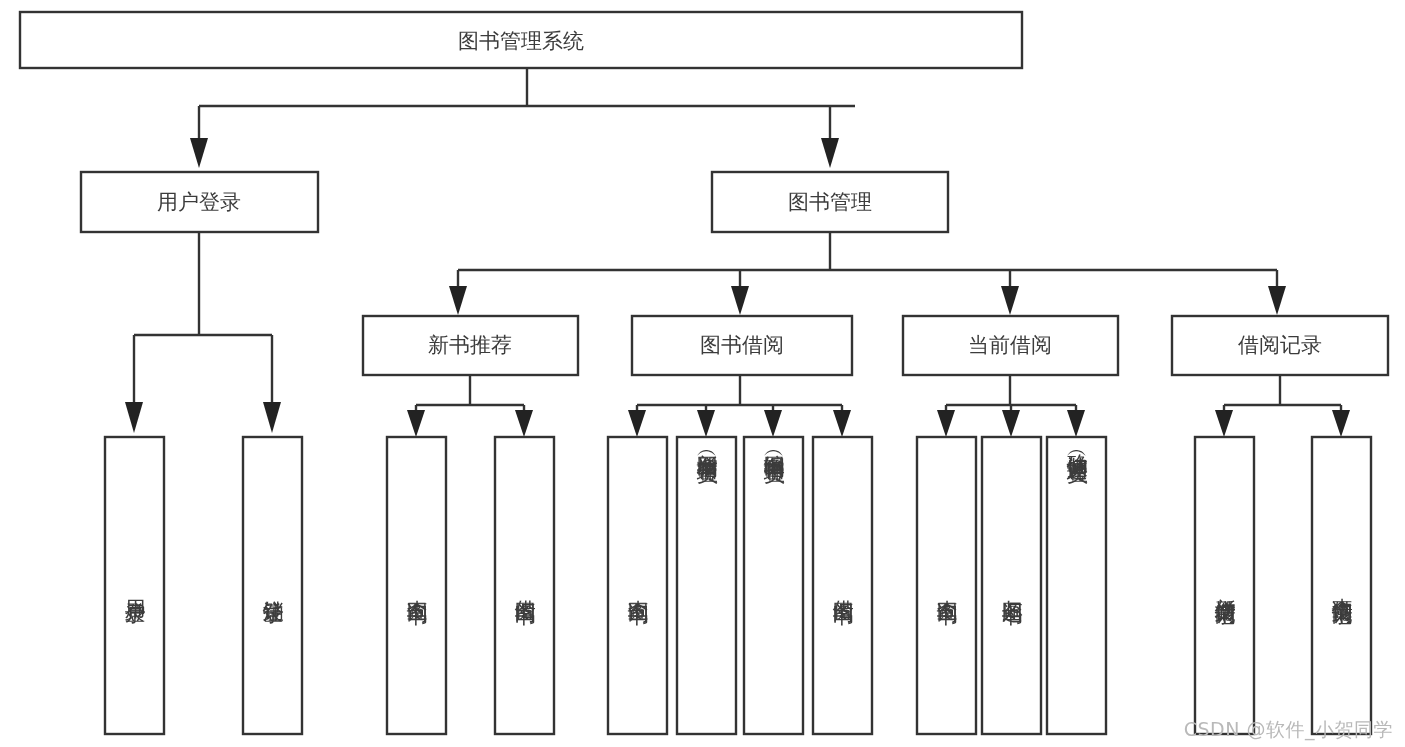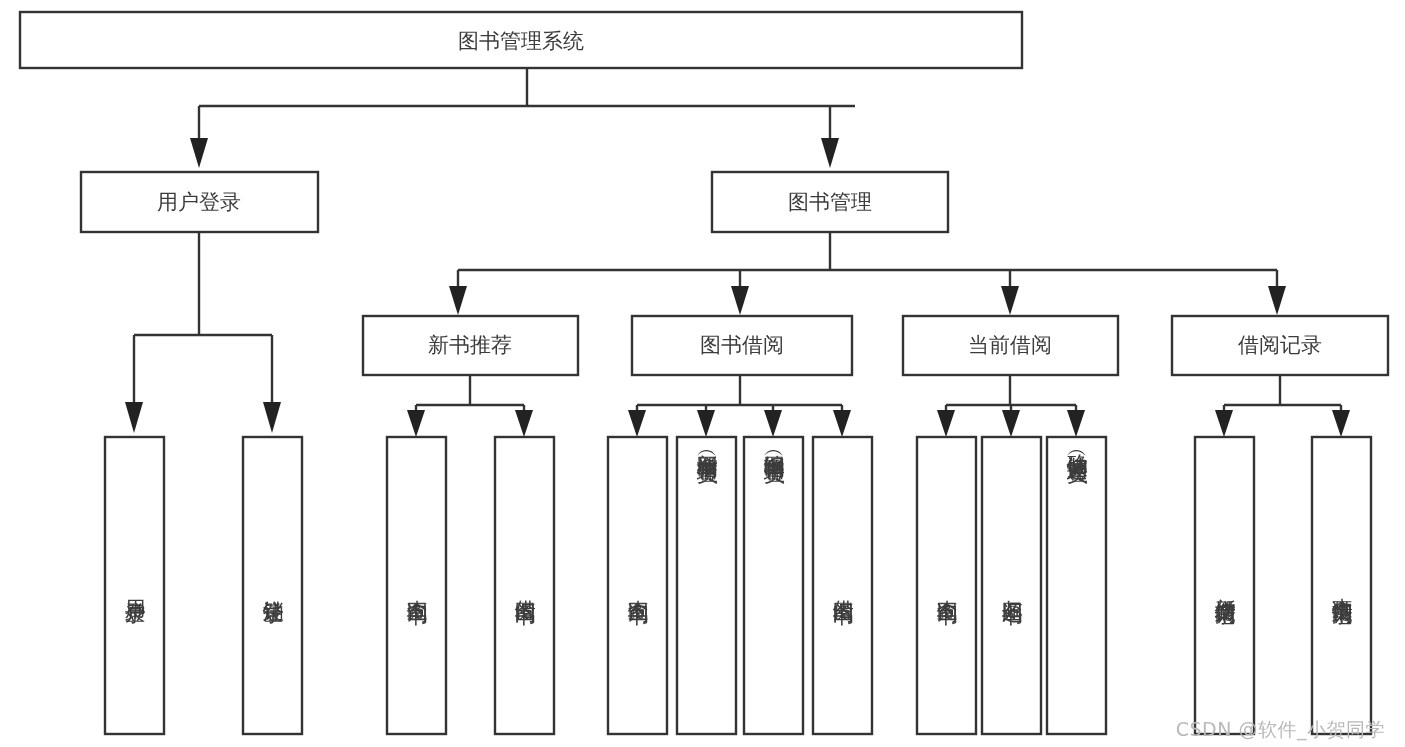--- a/index.html
+++ b/index.html
@@ -59,21 +59,21 @@
     font-family: "DejaVu Sans", "Liberation Sans", sans-serif;
     font-size: 21px;
     line-height: 1.12;
     color: #3c3c3c;
     letter-spacing: 1.5px;
     white-space: nowrap;
     pointer-events: none;
   }
   .watermark {
     position: absolute;
-    right: 20px;
+    right: 12px;
     bottom: 4px;
     font-family: "DejaVu Sans", "Liberation Sans", sans-serif;
     font-size: 19px;
     color: #b9b9b9;
     letter-spacing: 0.5px;
     white-space: nowrap;
   }
 </style>
 </head>
 <body>

